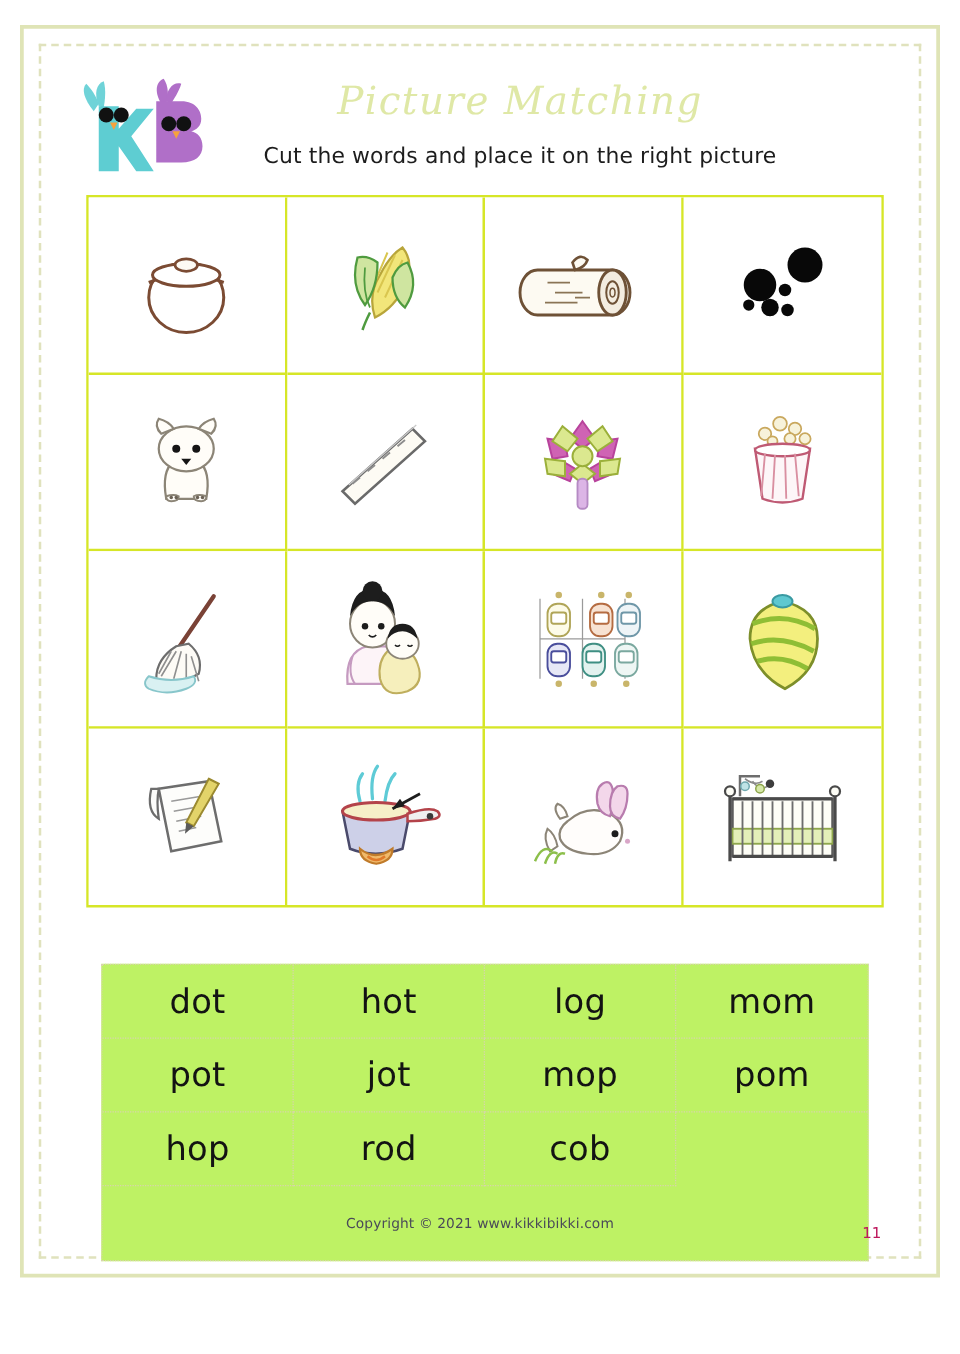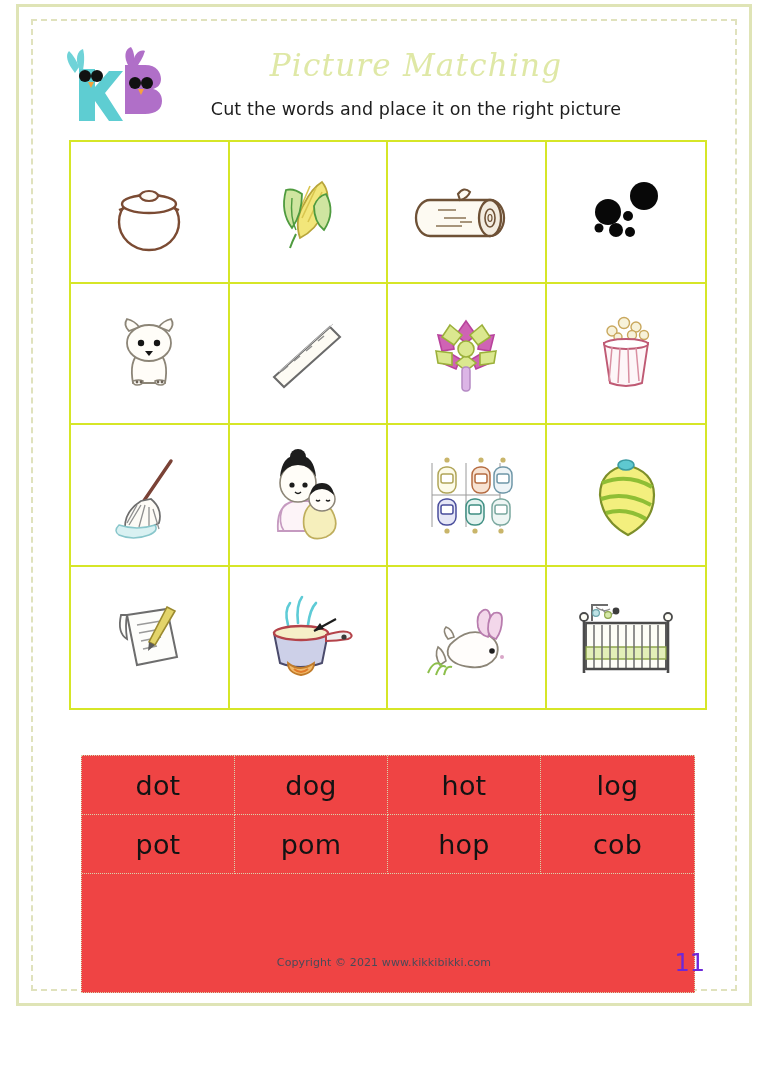--- a/index.html
+++ b/index.html
@@ -9,21 +9,21 @@
     height: 1083px;
     background: #ffffff;
     font-family: "DejaVu Sans", sans-serif;
     overflow: hidden;
     position: relative;
   }
 
   
   .page {
     position: absolute;
-    left: 16px; top: 4px;
+    left: 16px; top: 20px;
     width: 736px; height: 1002px;
     border: 3px solid #dfe4b6;
     background: #fff;
   }
   .page-inner-dash {
     position: absolute;
     left: 12px; top: 12px; right: 12px; bottom: 12px;
     border: 2px dashed #e0e2bd;
     pointer-events: none;
   }
@@ -88,21 +88,21 @@
 
   
   .word-table {
     position: absolute;
     left: 62px; top: 748px;
     width: 614px; height: 238px;
     display: grid;
     grid-template-columns: repeat(4, 1fr);
     grid-template-rows: repeat(4, 1fr);
     border: 1.5px dotted #d8d4ad;
-    background: #ef4444;
+    background: #bef264;
     text-align: center;
   }
   .word-cell {
     border-right: 1.5px dotted #d8d4ad;
     border-bottom: 1.5px dotted #d8d4ad;
     display: flex;
     align-items: center;
     justify-content: center;
     font-size: 27px;
     color: #131313;
@@ -118,22 +118,22 @@
     left: 0; bottom: 34px;
     width: 100%;
     text-align: center;
     font-size: 11px;
     color: #4a4a58;
     letter-spacing: .1px;
   }
   .footer-page {
     position: absolute;
     right: 44px; bottom: 26px;
-    font-size: 24px;
-    color: #6d28d9;
+    font-size: 12px;
+    color: #be185d;
   }
 </style>
 </head>
 <body>
 
 <div class="page">
   <div class="page-inner-dash"></div>
 
   <div class="header">
 
@@ -394,24 +394,27 @@
         <path d="M30 22 q8 6 14 2 M36 24 q6 8 12 4" stroke="#8a8a8a" stroke-width="1.3" fill="none"></path>
         <circle cx="30" cy="28" r="3.4" fill="#bfe3e6" stroke="#6fa8ae" stroke-width="1.2"></circle>
         <circle cx="42" cy="30" r="3.4" fill="#d6e8a8" stroke="#8ea64c" stroke-width="1.2"></circle>
         <circle cx="50" cy="26" r="3.4" fill="#3d3d3d"></circle>
       </svg>
     </div>
   </div>
 
   <div class="word-table">
     <div class="word-cell">dot</div>
-    <div class="word-cell">dog</div>
     <div class="word-cell">hot</div>
     <div class="word-cell">log</div>
+    <div class="word-cell">mom</div>
     <div class="word-cell">pot</div>
+    <div class="word-cell">jot</div>
+    <div class="word-cell">mop</div>
     <div class="word-cell">pom</div>
     <div class="word-cell">hop</div>
+    <div class="word-cell">rod</div>
     <div class="word-cell">cob</div>
   </div>
 
   <div class="footer-copy">Copyright © 2021 www.kikkibikki.com</div>
   <div class="footer-page">11</div>
 </div>
 
 </body></html>

